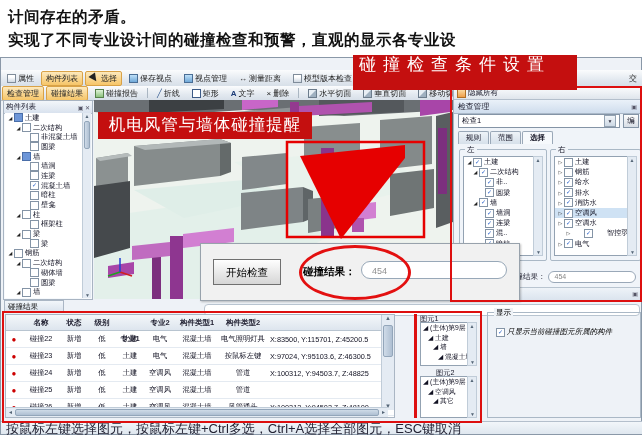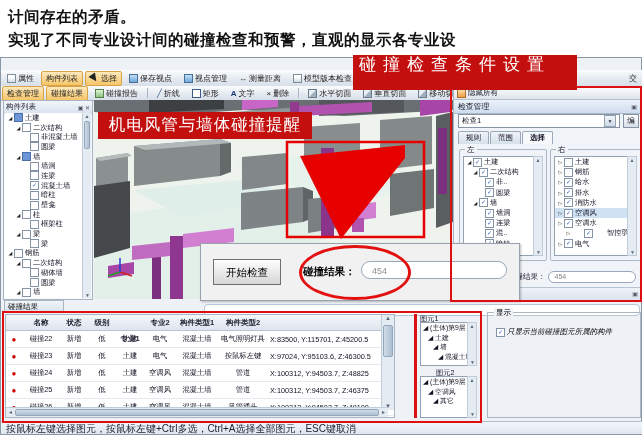--- a/index.html
+++ b/index.html
@@ -132,21 +132,21 @@
   #redline-inner{position:absolute;left:413px;top:256px;width:3px;height:104px;background:#dd0f0f;z-index:5;}
   .el-label{position:absolute;left:419px;font-size:7.2px;color:#112;}
   .el-box{position:absolute;left:419px;width:46px;background:#fff;border:1px solid #93a2b2;overflow:hidden;}
   .el-sb{position:absolute;left:466px;width:8px;background:#e4ebf3;border:1px solid #c0ccd8;font-size:5px;color:#567;text-align:center;}
   .el-row{font-size:6.8px;white-space:nowrap;line-height:9.5px;color:#112;}
   #display-group{position:absolute;left:486px;top:254px;width:152px;height:104px;border:1px solid #aab8c6;}
   #display-group .glabel{position:absolute;left:6px;top:-5px;background:#eef2f7;padding:0 2px;font-size:7.5px;}
   #display-check{position:absolute;left:8px;top:14px;display:flex;align-items:center;font-size:7.5px;font-style:italic;}
   
   #statusbar{position:absolute;left:0;top:363px;width:642px;height:13px;background:linear-gradient(#f2f6fa,#dfe7ef);
-             border-top:1px solid #b4bfcc;font-size:10px;color:#223;line-height:13px;padding-left:5px;box-sizing:border-box;}
+             border-top:1px solid #b4bfcc;font-size:13px;color:#223;line-height:13px;padding-left:5px;box-sizing:border-box;}
 </style>
 </head>
 <body>
 
 <div id="stage">
 
   <div id="caption">
     <div>计间存在的矛盾。</div>
     <div>实现了不同专业设计间的碰撞检查和预警，直观的显示各专业设</div>
   </div>
@@ -597,21 +597,20 @@
           </div>
           <div class="trw">
             <span class="tc dot" style="width: 16px;">●</span>
             <span class="tc" style="width: 38px;">碰撞25</span>
             <span class="tc" style="width: 28px;">新增</span>
             <span class="tc" style="width: 28px;">低</span>
             <span class="tc" style="width: 28px;">土建</span>
             <span class="tc" style="width: 32px;">空调风</span>
             <span class="tc" style="width: 42px;">混凝土墙</span>
             <span class="tc" style="width: 50px;">管道</span>
-            <span class="tc pos" style="width: 127px;">X:100312, Y:94503.7, Z:46375</span>
           </div>
           <div class="trw">
             <span class="tc dot" style="width: 16px;">●</span>
             <span class="tc" style="width: 38px;">碰撞26</span>
             <span class="tc" style="width: 28px;">新增</span>
             <span class="tc" style="width: 28px;">低</span>
             <span class="tc" style="width: 28px;">土建</span>
             <span class="tc" style="width: 32px;">空调风</span>
             <span class="tc" style="width: 42px;">混凝土墙</span>
             <span class="tc" style="width: 50px;">风管通头</span>

